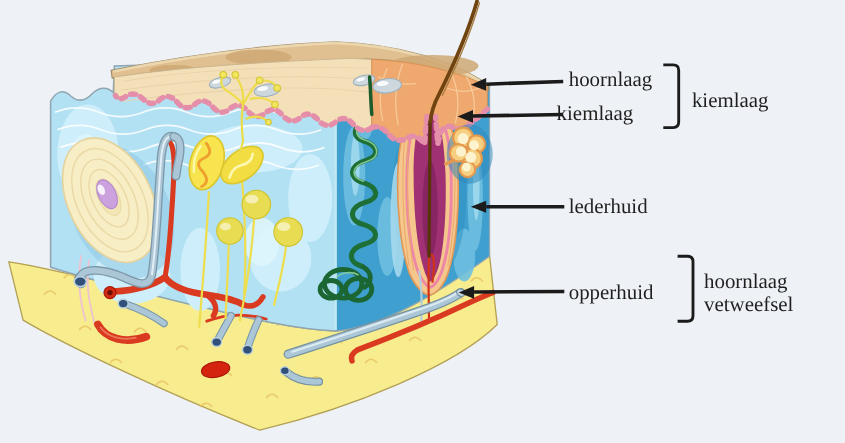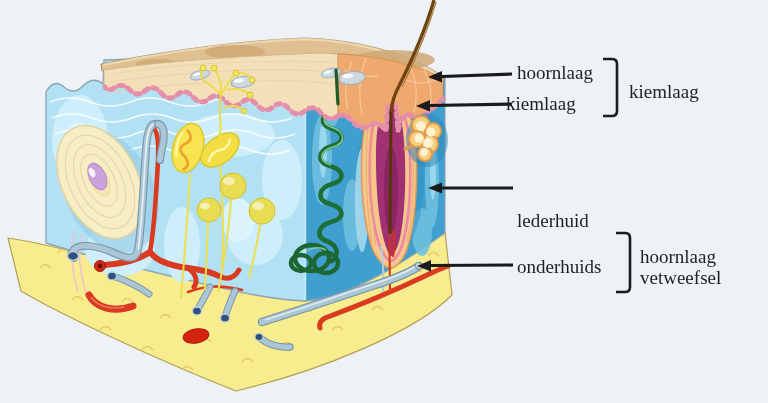--- a/index.html
+++ b/index.html
@@ -313,19 +313,19 @@
 
   <g stroke="#1b1b1b" stroke-width="2.6" fill="none">
     <path d="M 603 59 L 612 59 Q 617 59 617 64 L 617 111 Q 617 116 612 116 L 603 116"></path>
     <path d="M 616 233 L 625 233 Q 630 233 630 238 L 630 287 Q 630 292 625 292 L 616 292"></path>
   </g>
 </svg>
 
   <div class="lbl" style="left:517px;top:62px;">hoornlaag</div>
   <div class="lbl" style="left:506px;top:93px;">kiemlaag</div>
   <div class="lbl" style="left:629px;top:81px;">kiemlaag</div>
-  <div class="lbl" style="left:517px;top:178px;margin-top:32px;">lederhuid</div>
-  <div class="lbl" style="left:517px;top:256px;">onderhuids</div>
+  <div class="lbl" style="left:517px;top:178px;">lederhuid</div>
+  <div class="lbl" style="left:517px;top:256px;">opperhuid</div>
   <div class="lbl" style="left:640px;top:246px;">
     <span style="display:block;">hoornlaag</span>
     <span style="display:block;">vetweefsel</span>
   </div>
 </div>
 
 </body></html>

